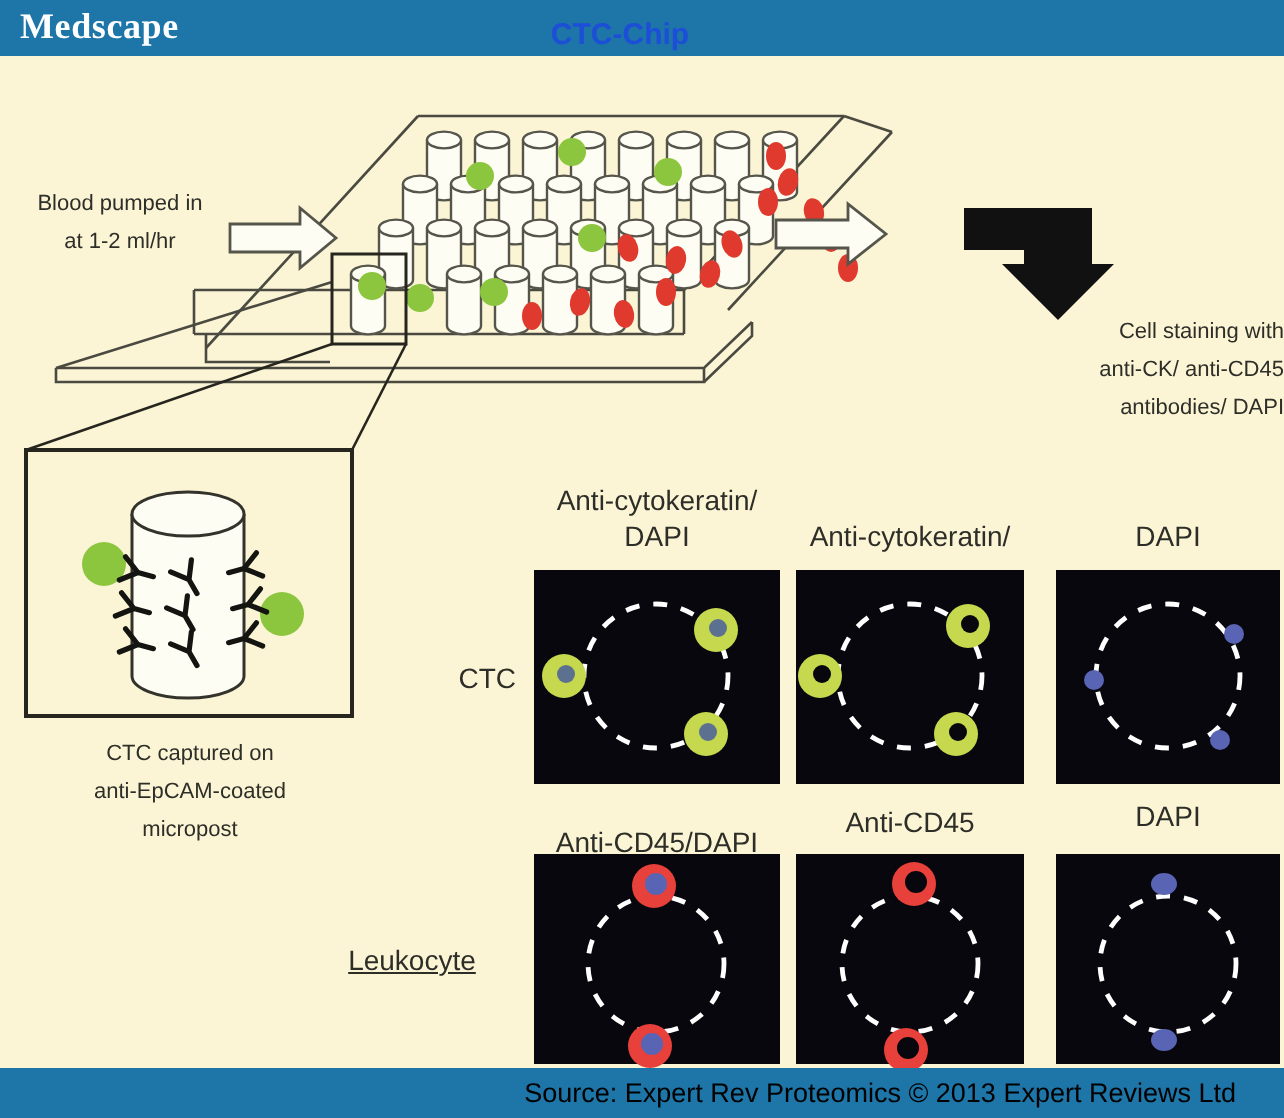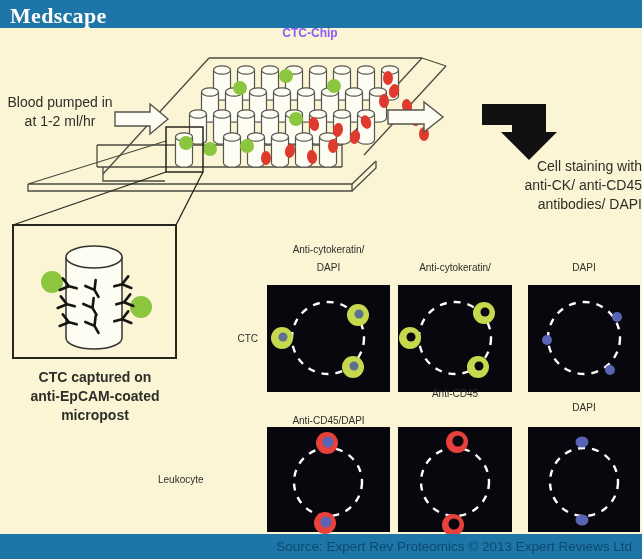--- a/index.html
+++ b/index.html
@@ -2,39 +2,39 @@
 <html style="--bar_blue: #1D75A8; --cream: #FBF5D6; --line: #4a4a40; --cell_green: #8CC63E; --cell_red: #E03A2E; --panel_bg: #07070D; --panel_green: #C6D94E; --panel_red: #E8403A; --dapi_blue: #5A64B4; --nucleus_gray: #5C7190; --post_fill: #FDFDF4;"><head>
 <meta charset="utf-8">
 <style>
   html,body{margin:0;padding:0;}
   body{width:642px;height:559px;position:relative;overflow:hidden;
        font-family:"Liberation Sans", sans-serif;background:var(--cream,#FBF5D6);}
   .bar{position:absolute;left:0;width:642px;background:var(--bar_blue,#1D75A8);}
   #topbar{top:0;height:28px;}
   #botbar{top:534px;height:25px;}
   #brand{position:absolute;left:10px;top:3px;color:#fff;
-         font-family:"Liberation Serif", serif;font-size:22px;font-weight:bold;letter-spacing:.3px;}
-  #source{position:absolute;left:0;right:10px;top:534px;height:25px;line-height:25px;
-          text-align:right;color:#0c4a6e;font-size:13.5px;}
+         font-family:"Liberation Serif", serif;font-size:18px;font-weight:bold;letter-spacing:.3px;}
+  #source{position:absolute;left:0;right:24px;top:534px;height:25px;line-height:25px;
+          text-align:right;color:#000000;font-size:13.5px;}
   svg#art{position:absolute;left:0;top:0;}
-  .lbl{position:absolute;color:#2E2E28;font-size:14px;line-height:19px;
+  .lbl{position:absolute;color:#2E2E28;font-size:11px;line-height:19px;
        text-align:center;white-space:pre-line;}
-  .small{font-size:10px;line-height:18px;}
-  #title{left:240px;top:24px;width:140px;font-weight:bold;font-size:12px;color:#8b5cf6;}
+  .small{font-size:14px;line-height:18px;}
+  #title{left:240px;top:8px;width:140px;font-weight:bold;font-size:15px;color:#1d4ed8;}
   #blood{left:0px;top:93px;width:120px;}
   #staining{left:440px;top:157px;width:202px;text-align:right;}
-  #captured{left:10px;top:368px;width:170px;font-weight:bold;}
+  #captured{left:10px;top:368px;width:170px;}
   #r1c1{left:267px;top:241px;width:123px;}
   #r1c2{left:388px;top:259px;width:134px;}
   #r1c3{left:528px;top:259px;width:112px;}
   #r2c1{left:267px;top:412px;width:123px;}
-  #r2c2{left:398px;top:385px;width:114px;}
+  #r2c2{left:398px;top:402px;width:114px;}
   #r2c3{left:528px;top:399px;width:112px;}
   #rowctc{left:178px;top:330px;width:80px;text-align:right;}
-  #rowleu{left:158px;top:471px;width:96px;text-align:left;}
+  #rowleu{left:158px;top:471px;width:96px;text-align:center;text-decoration:underline;}
 </style>
 </head>
 <body>
 
 <svg id="art" width="642" height="559" viewBox="0 0 642 559">
 
   <g stroke="var(--line)" stroke-width="1.3" fill="none">
     <path d="M166,141 L28,184 L352,184 L376,161"></path>
     <path d="M28,184 L28,191 L352,191 L352,184"></path>
     <path d="M352,191 L376,168 L376,161"></path>

